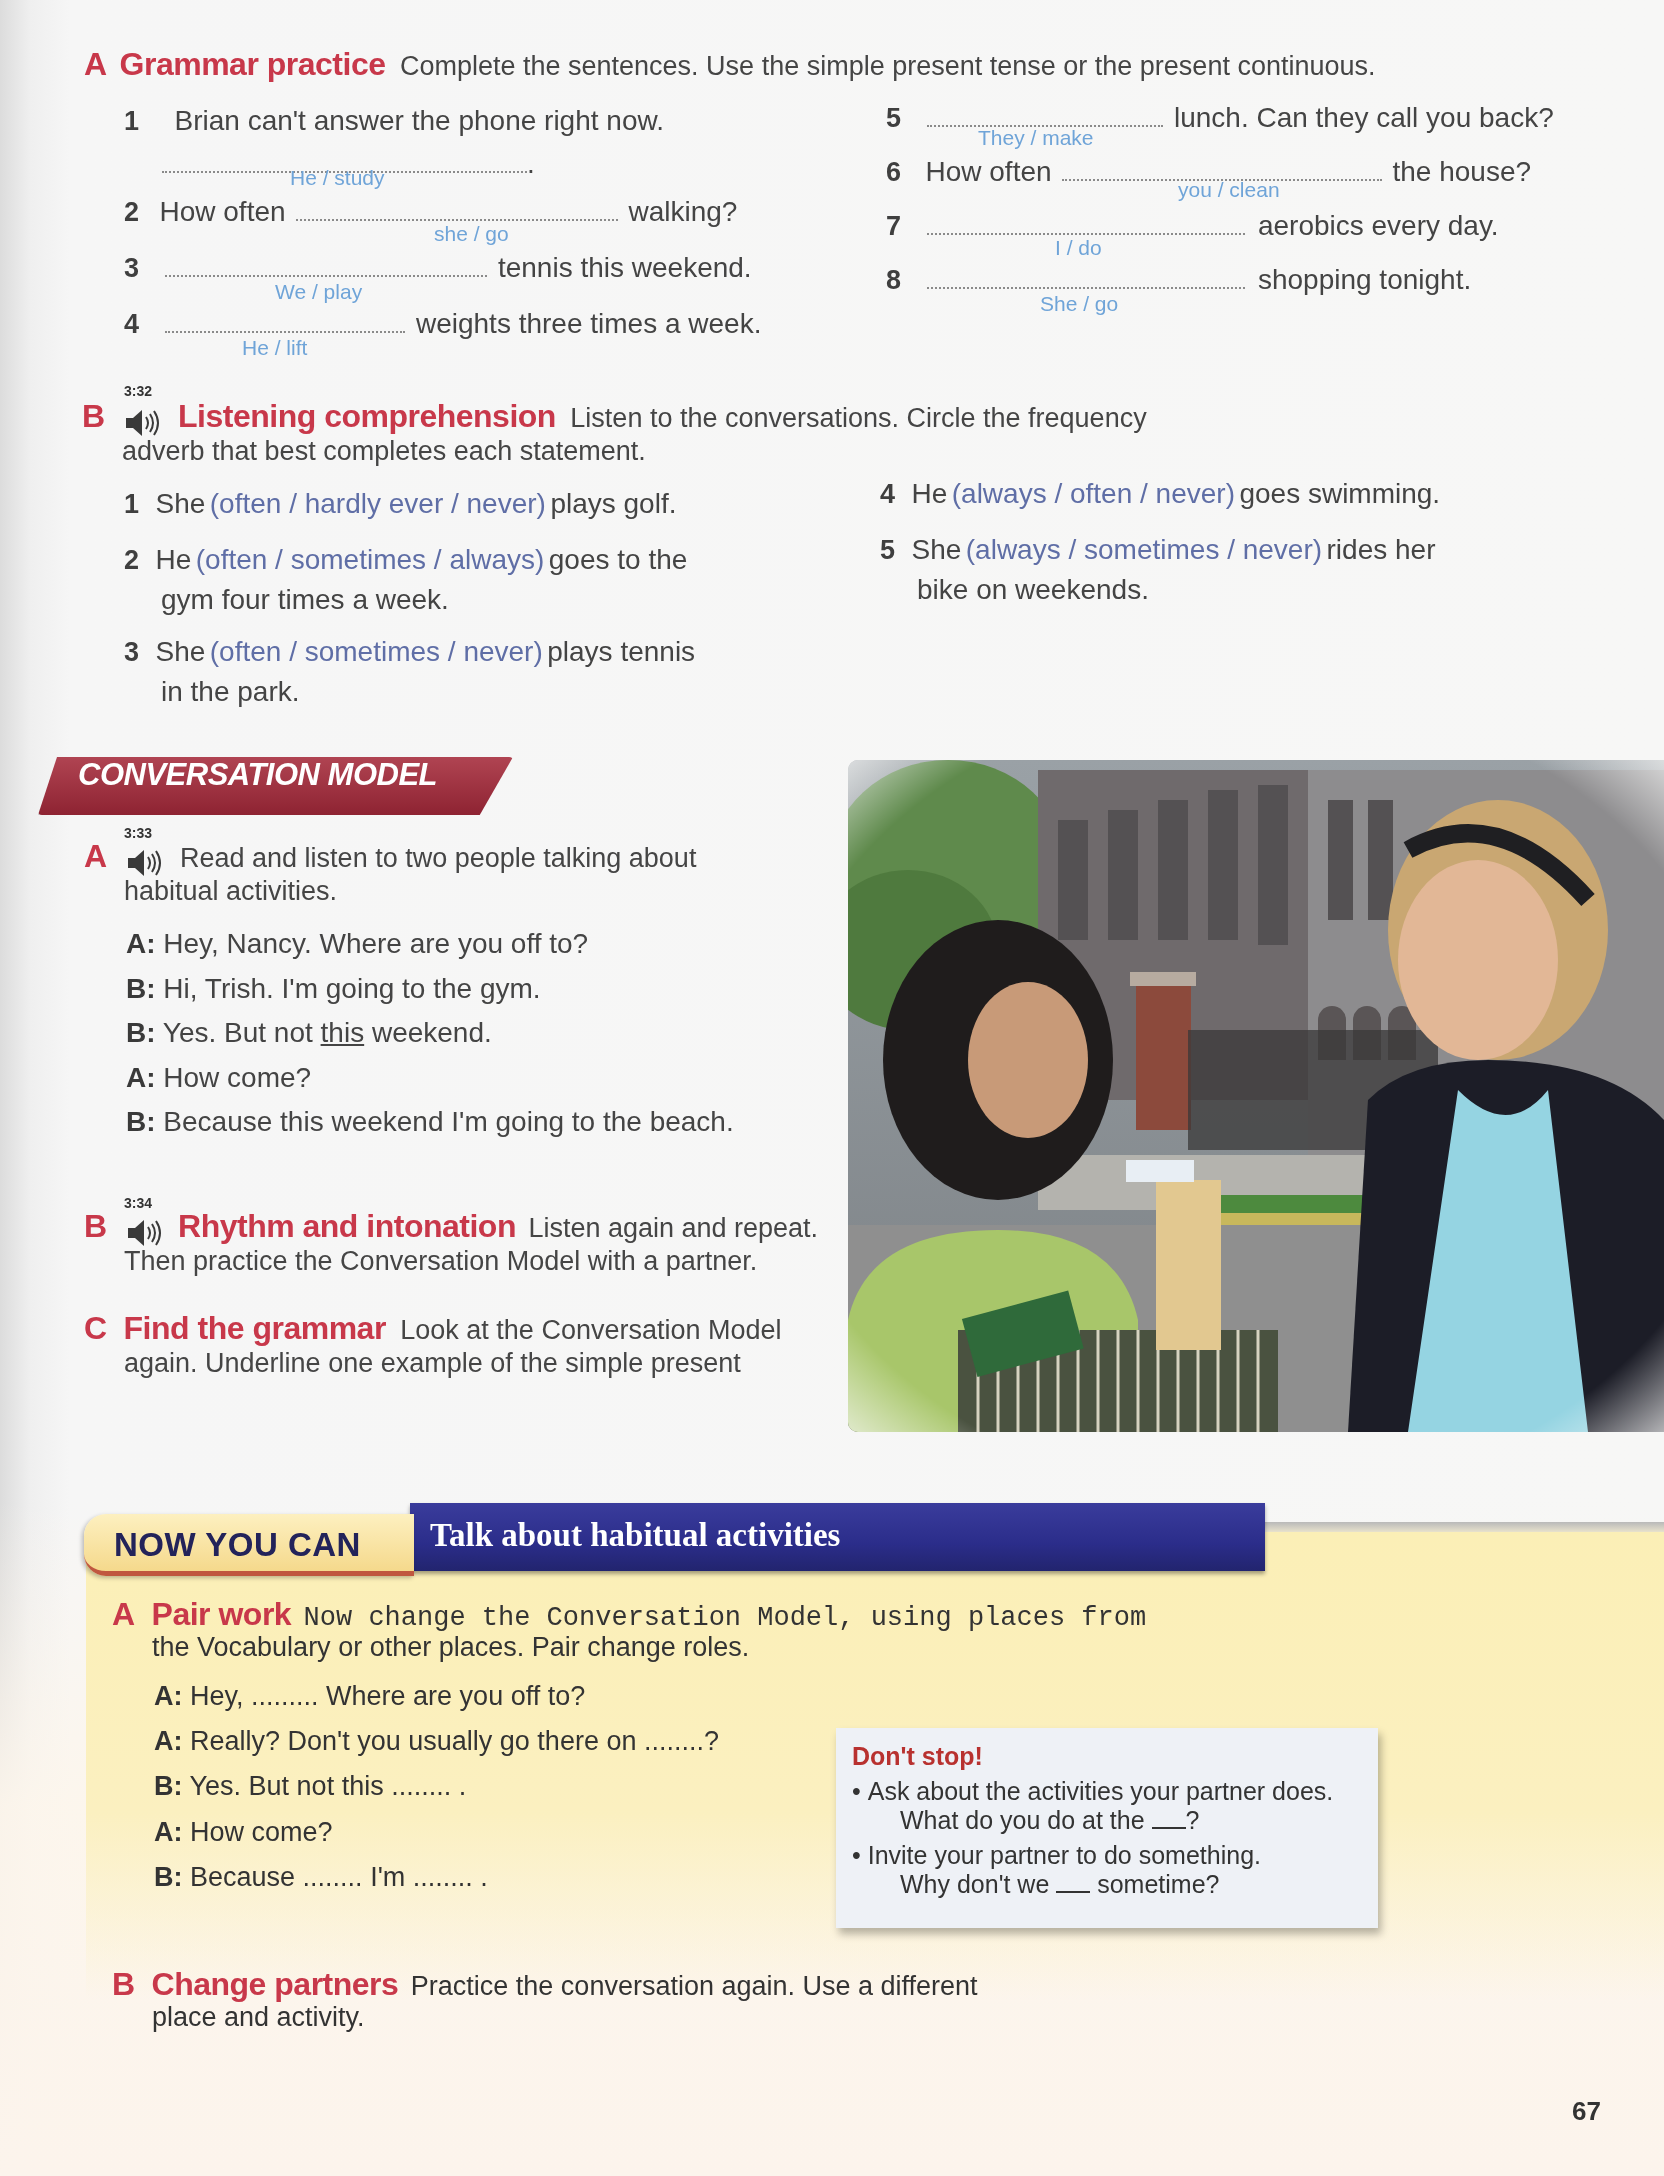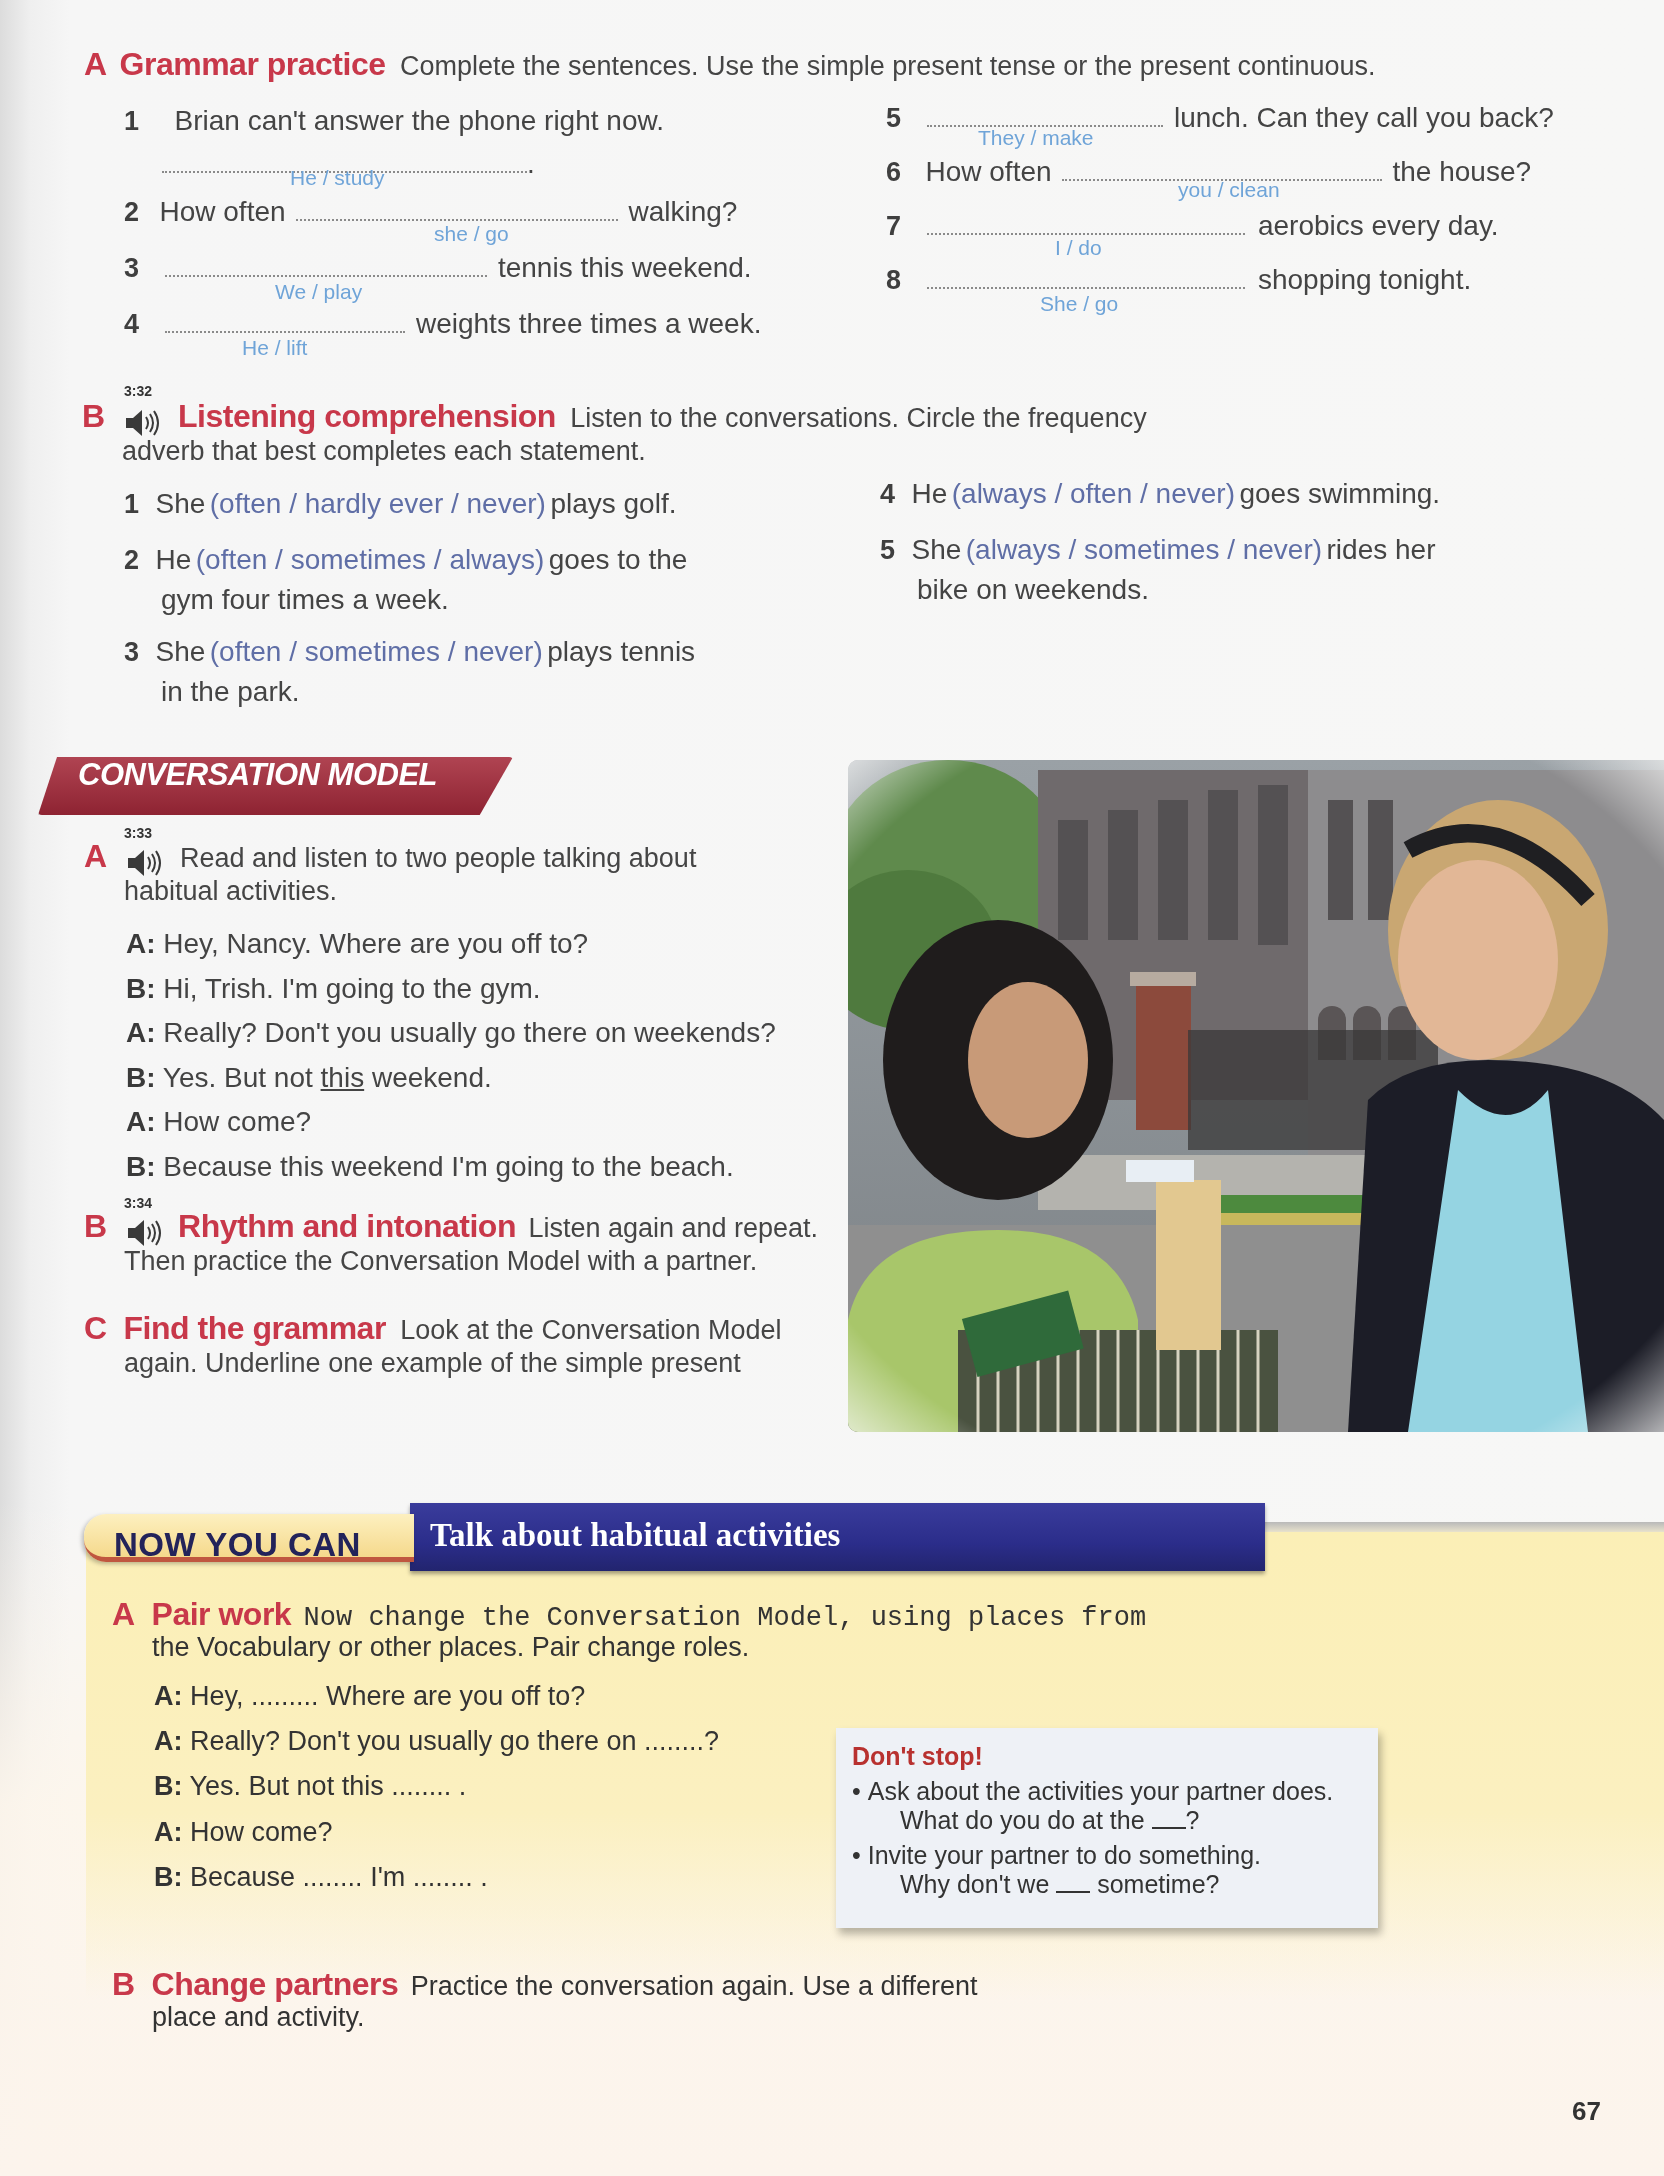--- a/index.html
+++ b/index.html
@@ -52,21 +52,21 @@
   
   .nyc-box {
     position: absolute; left: 86px; top: 1530px; width: 1578px; height: 470px;
     background: linear-gradient(180deg, #fbefb6 0%, #fbf0c0 60%, rgba(252,243,215,0.0) 100%);
   }
   .nyc-shadow {
     position: absolute; left: 500px; top: 1522px; width: 1164px; height: 10px;
     background: linear-gradient(180deg, #b9b9b9, #e8e2cc);
   }
   .nyc-tab {
-    position: absolute; left: 84px; top: 1514px; width: 330px; height: 48px;
+    position: absolute; left: 84px; top: 1514px; width: 330px; height: 62px;
     background: linear-gradient(180deg, #fdf0c0 0%, #f5d98c 100%);
     border-radius: 22px 0 0 22px;
     border-bottom: 5px solid #c0573f;
     box-shadow: -2px 2px 4px rgba(0,0,0,0.25);
   }
   .nyc-tab span {
     position: absolute; left: 30px; top: 12px;
     font-family: "Liberation Sans", sans-serif;
     font-size: 33px; font-weight: bold; color: #23235a; letter-spacing: 0.5px;
   }
@@ -232,21 +232,20 @@
         <path d="M30 3q8 12 0 24" stroke="#3a3a3a" stroke-width="2" fill="none"></path>
       </svg>
   </span>
   <span class="instr" style="margin-left:10px;">Read and listen to two people talking about</span>
 </div>
 <div class="abs instr" style="left:124px; top:876px;">habitual activities.</div>
 
 <div class="abs" style="left:126px; top:922px; font-size:28px; line-height:44.5px; white-space:nowrap;">
   <div><b>A:</b> <span class="txt">Hey, Nancy. Where are you off to?</span></div>
   <div><b>B:</b> <span class="txt">Hi, Trish. I'm going to the gym.</span></div>
-  <div><b>A:</b> <span class="txt">Really? Don't you usually go there on weekends?</span></div>
   <div><b>B:</b> <span class="txt">Yes. But not </span><span class="txt u">this</span><span class="txt"> weekend.</span></div>
   <div><b>A:</b> <span class="txt">How come?</span></div>
   <div><b>B:</b> <span class="txt">Because this weekend I'm going to the beach.</span></div>
 </div>
 
 <div class="abs time" style="left:124px; top:1195px;">3:34</div>
 <div class="abs" style="left:84px; top:1208px; white-space:nowrap;">
   <span class="sec-letter">B</span>
   <span class="speaker" style="margin-left:14px;">
     <svg width="40" height="30" viewBox="0 0 40 30">

